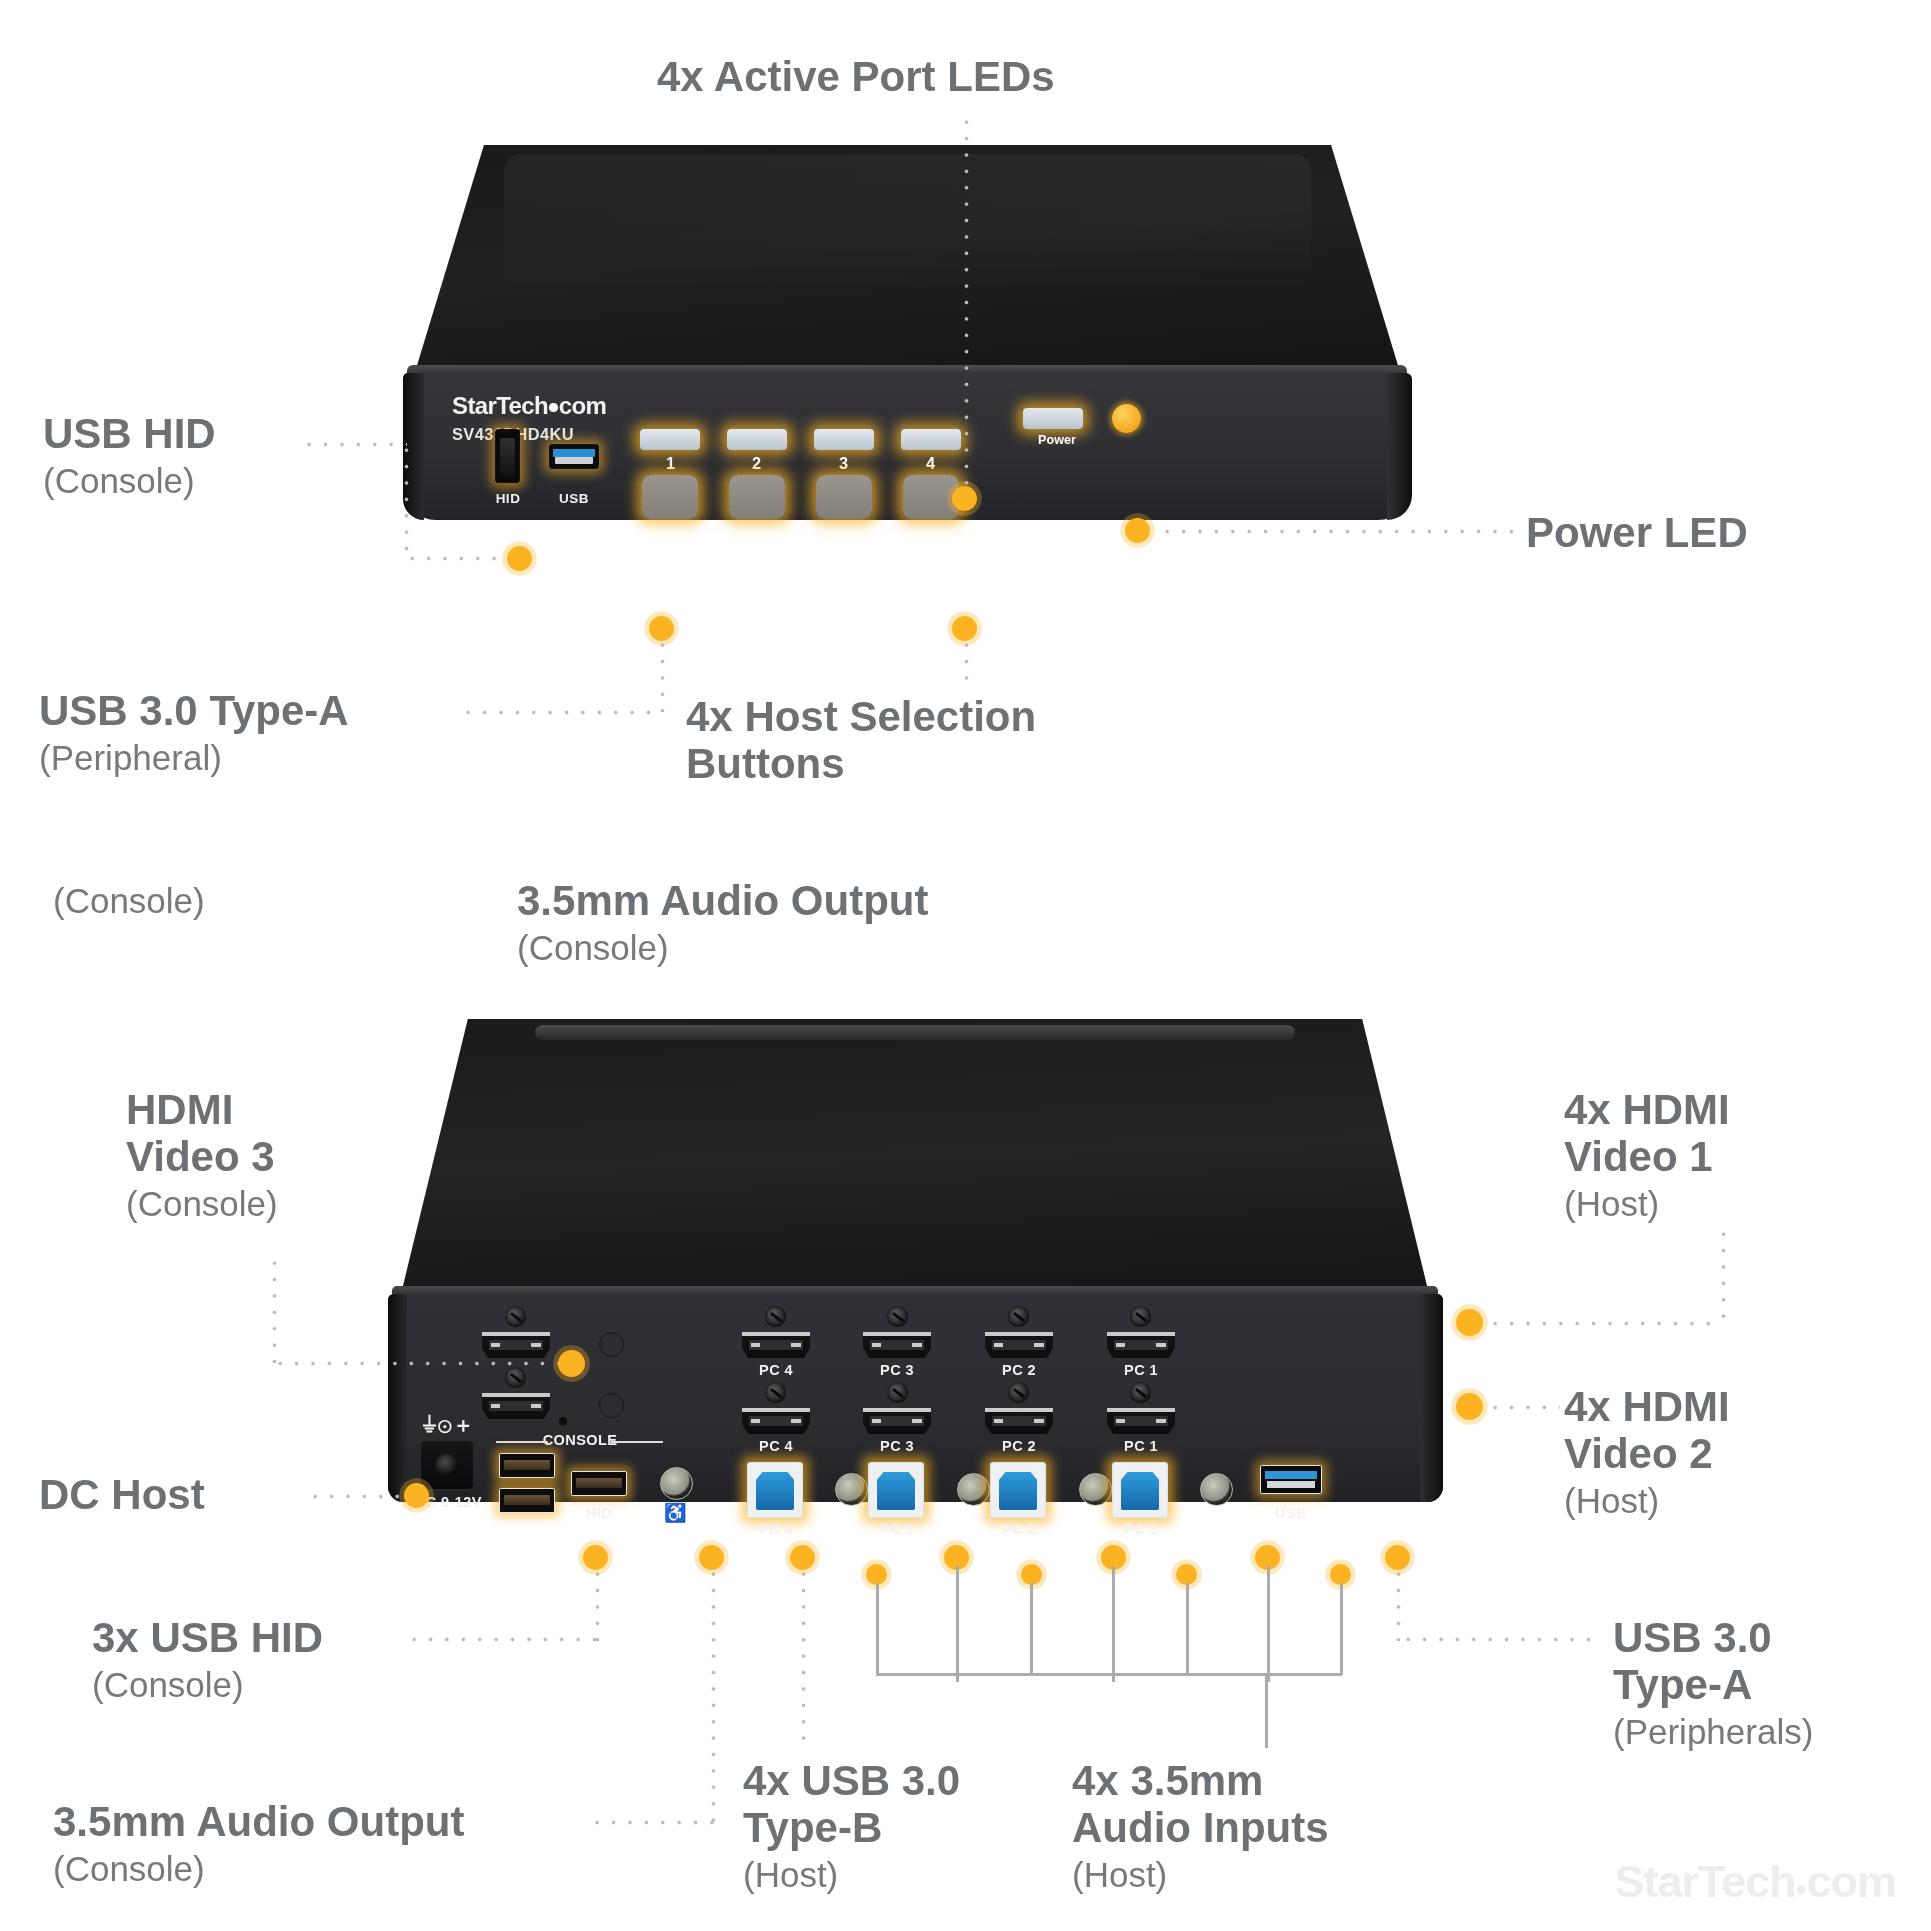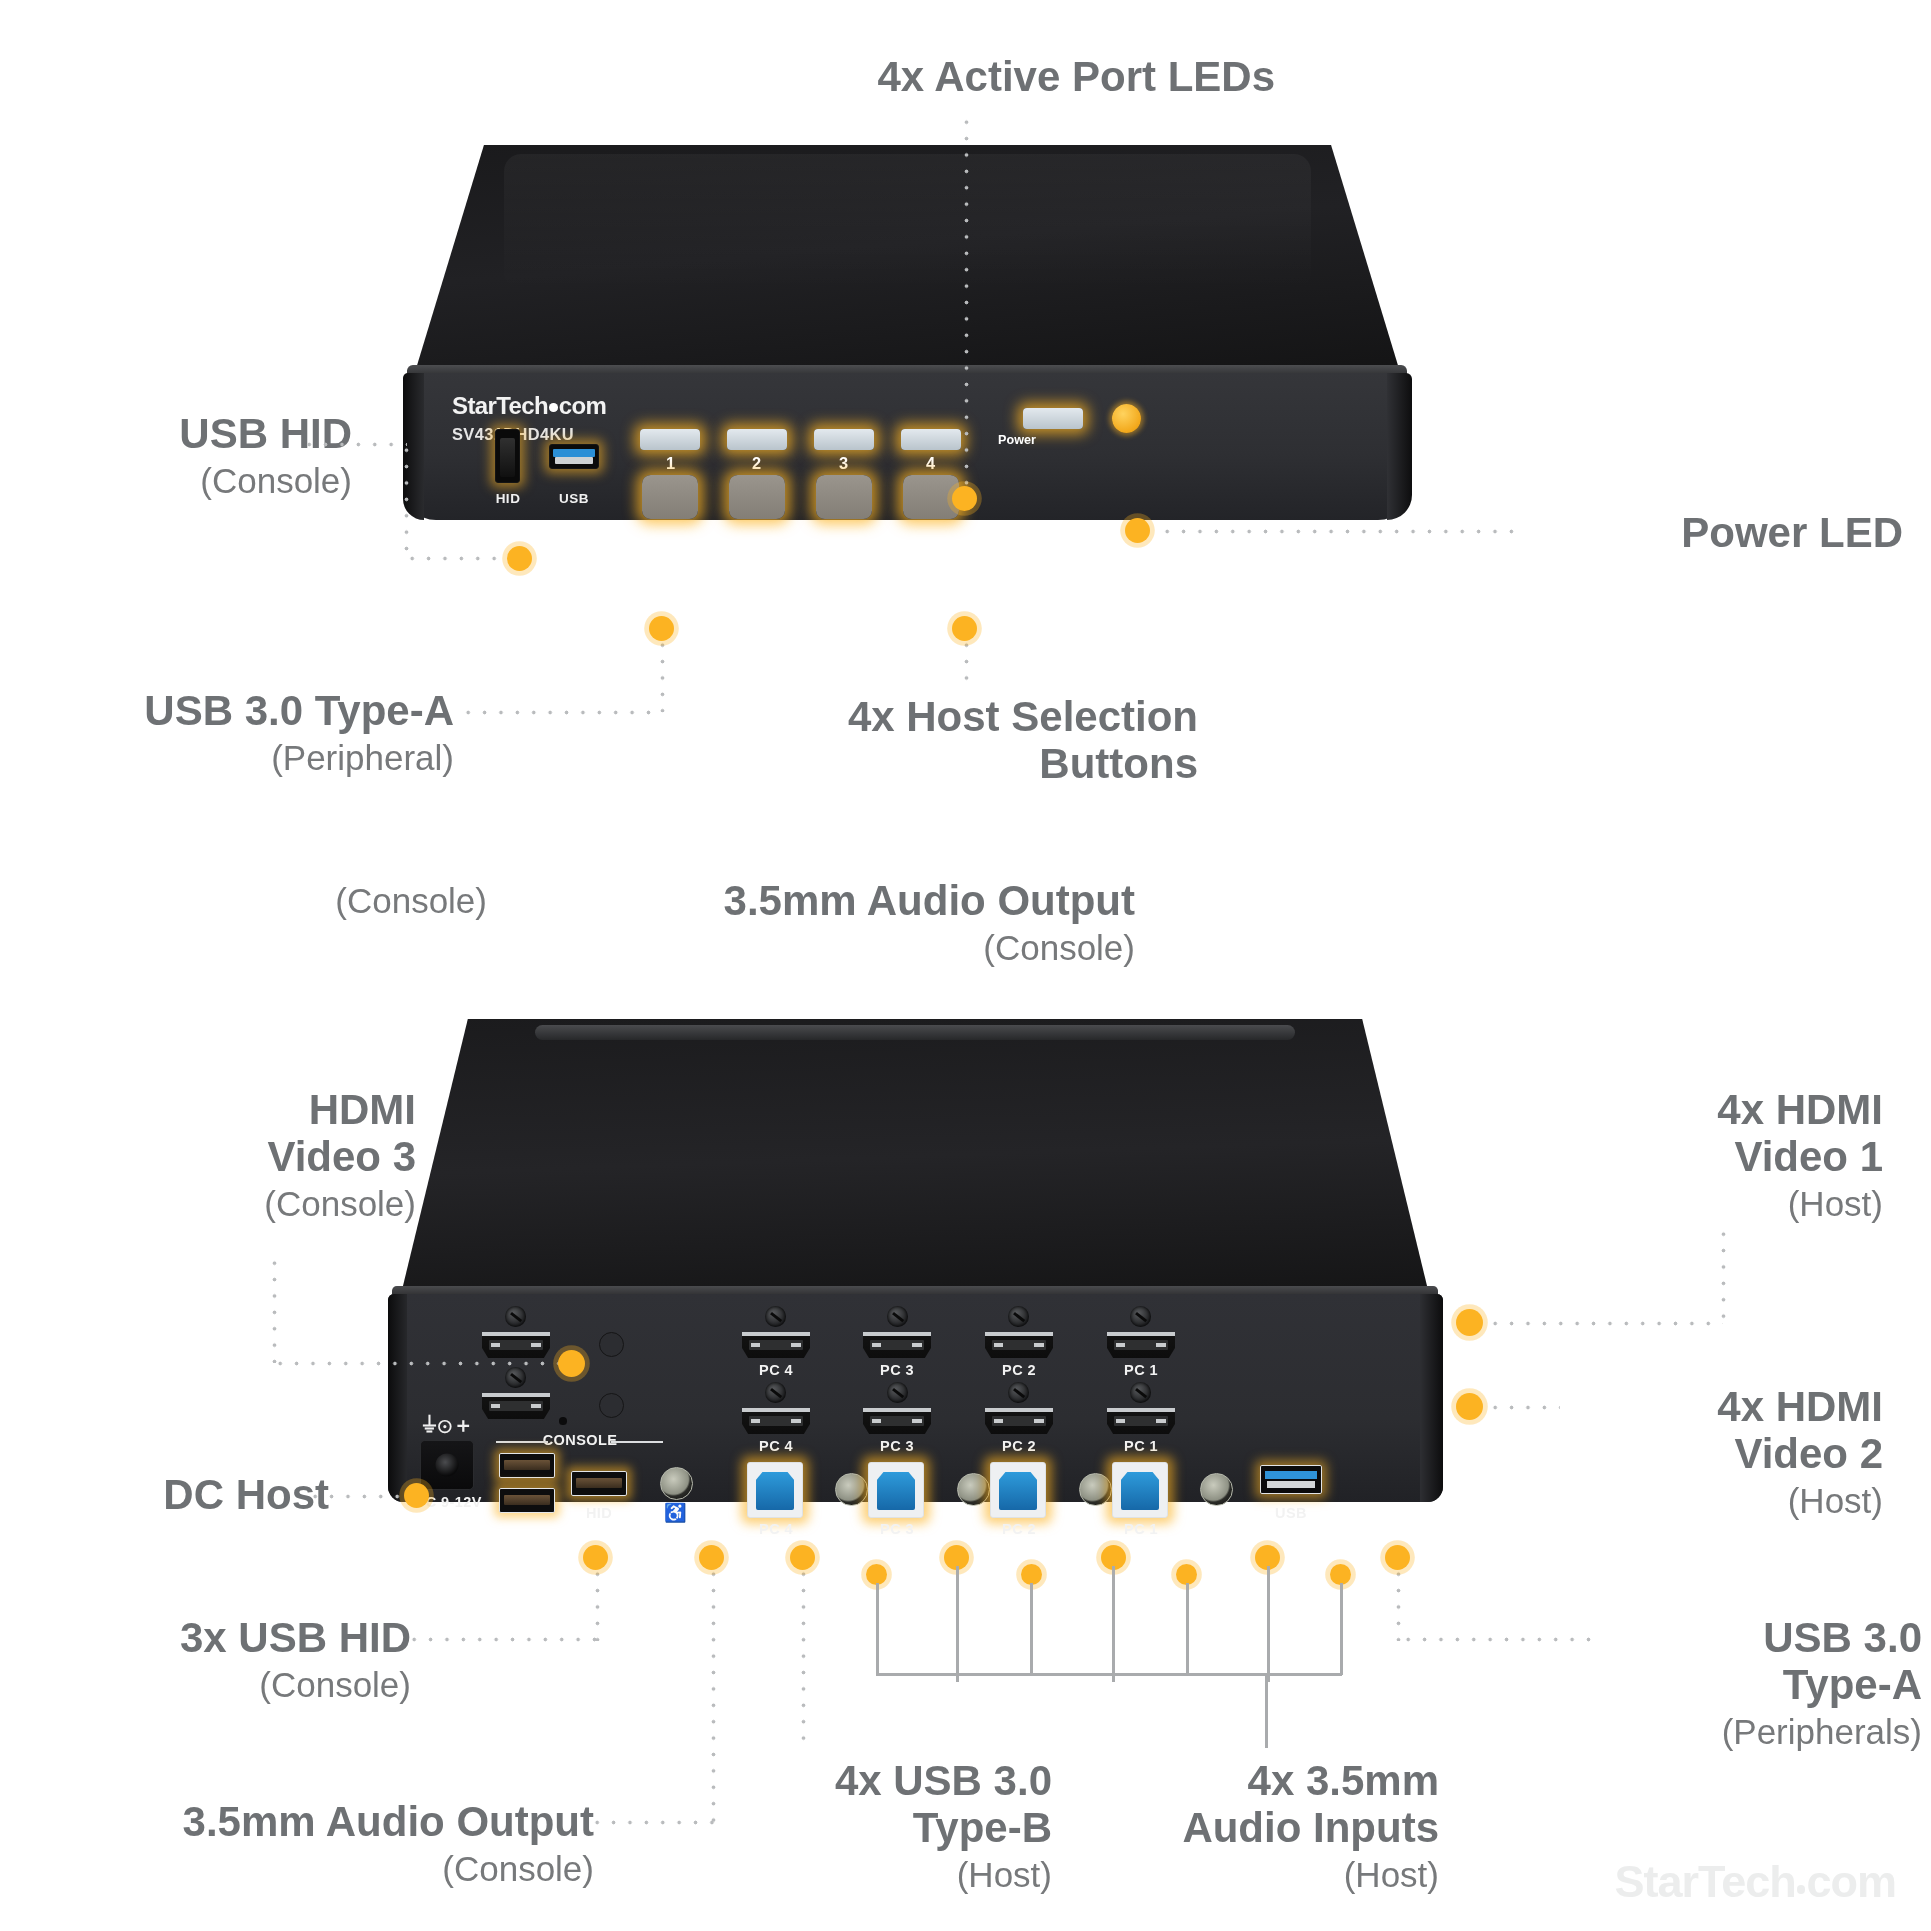--- a/index.html
+++ b/index.html
@@ -4,21 +4,21 @@
 <style>
   * { box-sizing: border-box; }
   html, body { margin:0; padding:0; background:#ffffff; }
   body {
     width:1931px; height:1931px; position:relative; overflow:hidden;
     font-family:"Liberation Sans", sans-serif;
     color:#6e7173;
   }
 
   
-  .callout { position:absolute; text-align:right; line-height:1.12; }
+  .callout { position:absolute; text-align:left; line-height:1.12; }
   .callout .main { font-size:42px; font-weight:700; color:#6e7174; white-space:pre-line; }
   .callout .sub  { font-size:35px; font-weight:400; color:#77797b; margin-top:3.9px; }
 
   
   .dotline-h {
     position:absolute; height:4.8px;
     background-image:radial-gradient(circle, #b9bbbd 1.8px, rgba(0,0,0,0) 2px);
     background-size:16.4px 4.8px; background-repeat:repeat-x; background-position:0 center;
   }
   .dotline-v {
@@ -256,21 +256,21 @@
 
   <div class="led-bar" style="left:399px; top:284px;"></div>
   <div class="btn-num" style="left:409px; top:309px;">3</div>
   <div class="btn-sq" style="left:401px; top:330px;"></div>
 
   <div class="led-bar" style="left:486px; top:284px;"></div>
   <div class="btn-num" style="left:496px; top:309px;">4</div>
   <div class="btn-sq" style="left:488px; top:330px;"></div>
 
   <div class="led-bar" style="left:608px; top:263px;"></div>
-  <div class="pwr-label" style="left:572px; top:288px;">Power</div>
+  <div class="pwr-label" style="left:612px; top:288px;">Power</div>
   <div class="pwr-led" style="left:697px; top:259px;"></div>
 </div>
 
 <div id="rear-unit">
   <div class="ru-top">
     <div class="ru-handle"></div>
   </div>
   <div class="ru-lip"></div>
   <div class="ru-face"></div>
   <div class="ru-face-edge-l"></div>

